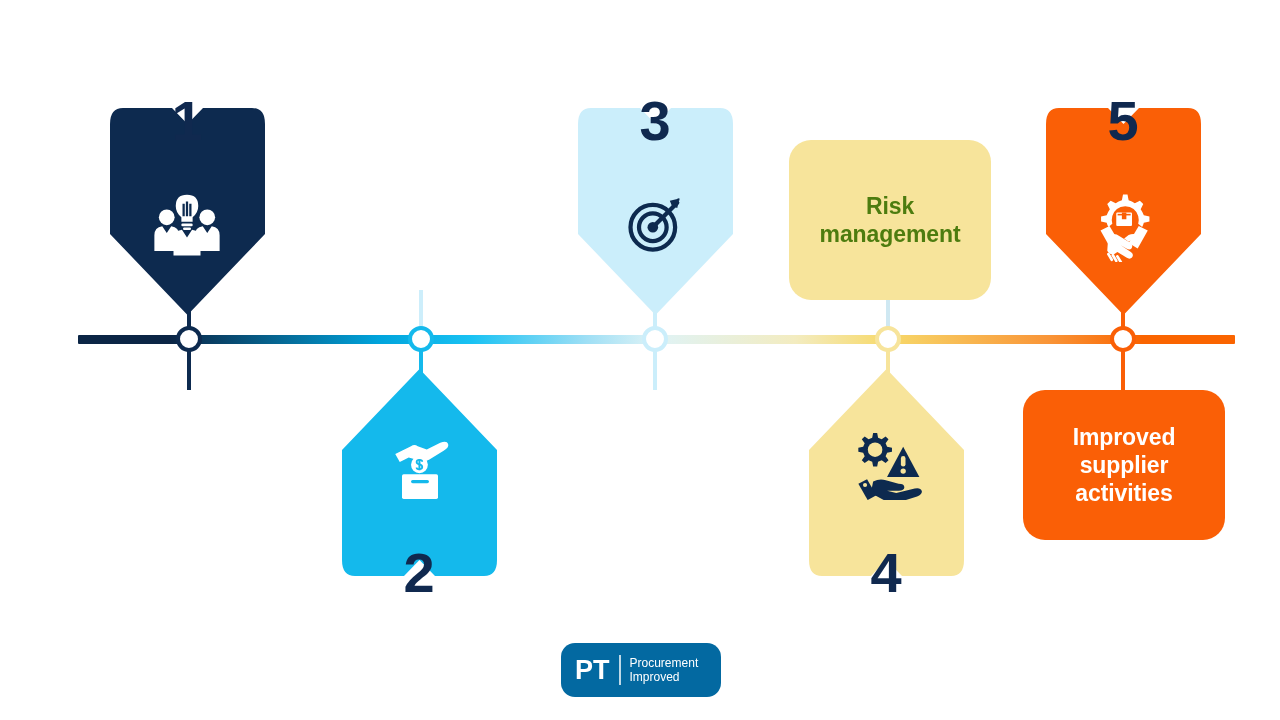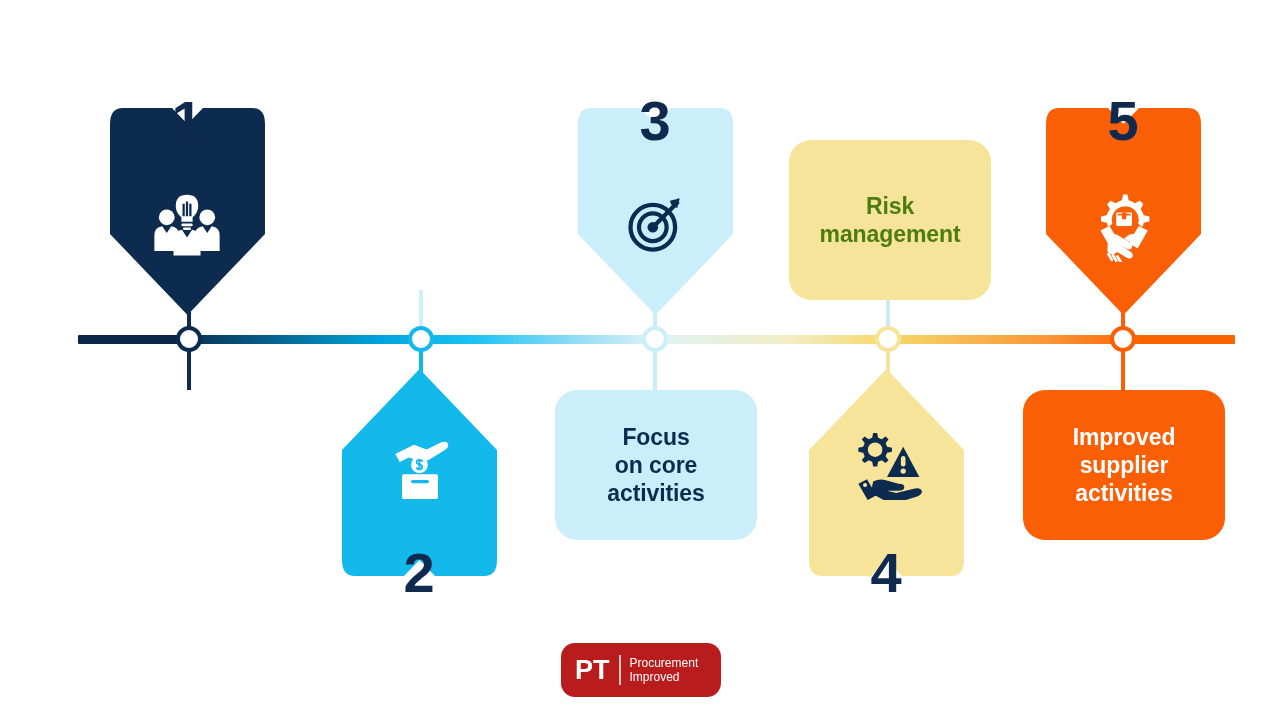--- a/index.html
+++ b/index.html
@@ -225,27 +225,20 @@
       </g>
       <circle cx="29" cy="35" r="5" fill="#0d2a4f"></circle>
       <g stroke="#0d2a4f" stroke-width="4" stroke-linecap="round" fill="none">
         <path d="M29 35 L52 12"></path>
       </g>
       <path d="M45 10 L54 8 L52 17 L47 15 Z" fill="#0d2a4f"></path>
       <path d="M52 8 L54 8 L54 10" fill="#0d2a4f"></path>
     </svg>
   </div>
   <div class="node-marker" style="left:642px; border:4px solid #cbeefb;"></div>
-  <div class="card" style="left:555px; top:390px; width:202px; height:150px; background:#cbeefb;">
-    <div class="card-text" style="color:#0d2a4f;">
-      <span>Focus</span><br>
-      <span>on core</span><br>
-      <span>activities</span>
-    </div>
-  </div>
 
   <div class="stem" style="left:886px; top:290px; height:52px; background:#cfe8f2;"></div>
   <div class="stem" style="left:886px; top:338px; height:46px; background:#f7e49b;"></div>
 
   <div class="card" style="left:789px; top:140px; width:202px; height:160px; background:#f7e49b;">
     <div class="card-text" style="color:#4d7c0f;">
       <span>Risk</span><br>
       <span>management</span>
     </div>
   </div>
@@ -312,21 +305,21 @@
   </div>
   <div class="node-marker" style="left:1110px; border:4px solid #fa5f06;"></div>
   <div class="card" style="left:1023px; top:390px; width:202px; height:150px; background:#fa5f06;">
     <div class="card-text" style="color:#ffffff;">
       <span>Improved</span><br>
       <span>supplier</span><br>
       <span>activities</span>
     </div>
   </div>
 
-  <div id="brand-logo" style="background:#b91c1c;">
+  <div id="brand-logo" style="background:#0369a1;">
     <div id="brand-mark">PT</div>
     <div id="brand-divider"></div>
     <div id="brand-words">
       <div>Procurement</div>
       <div>Improved</div>
     </div>
   </div>
 
 </div>
 

